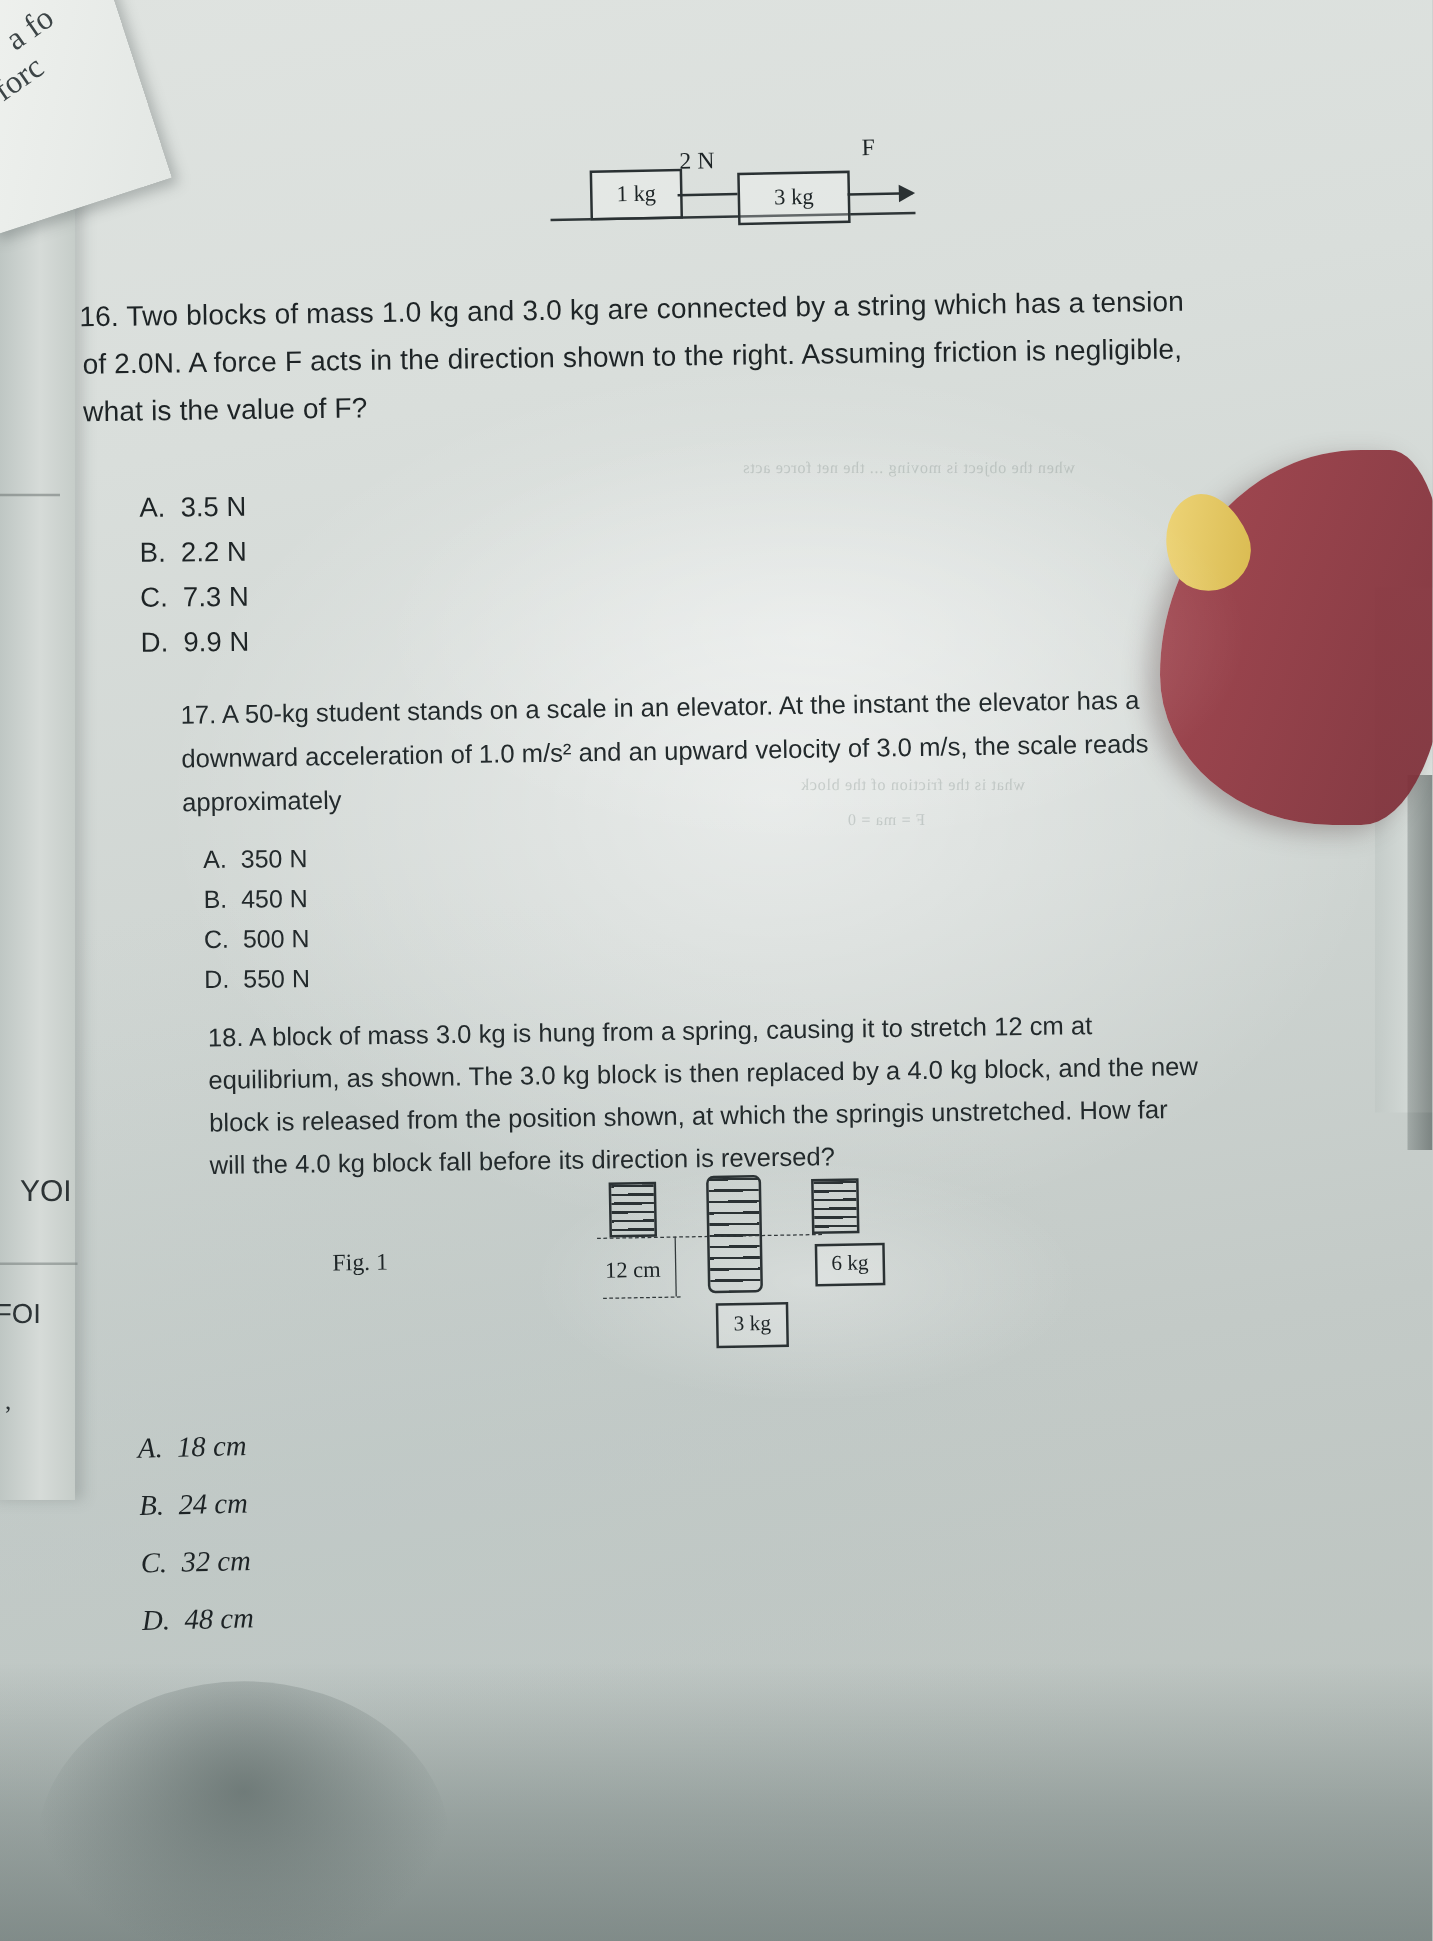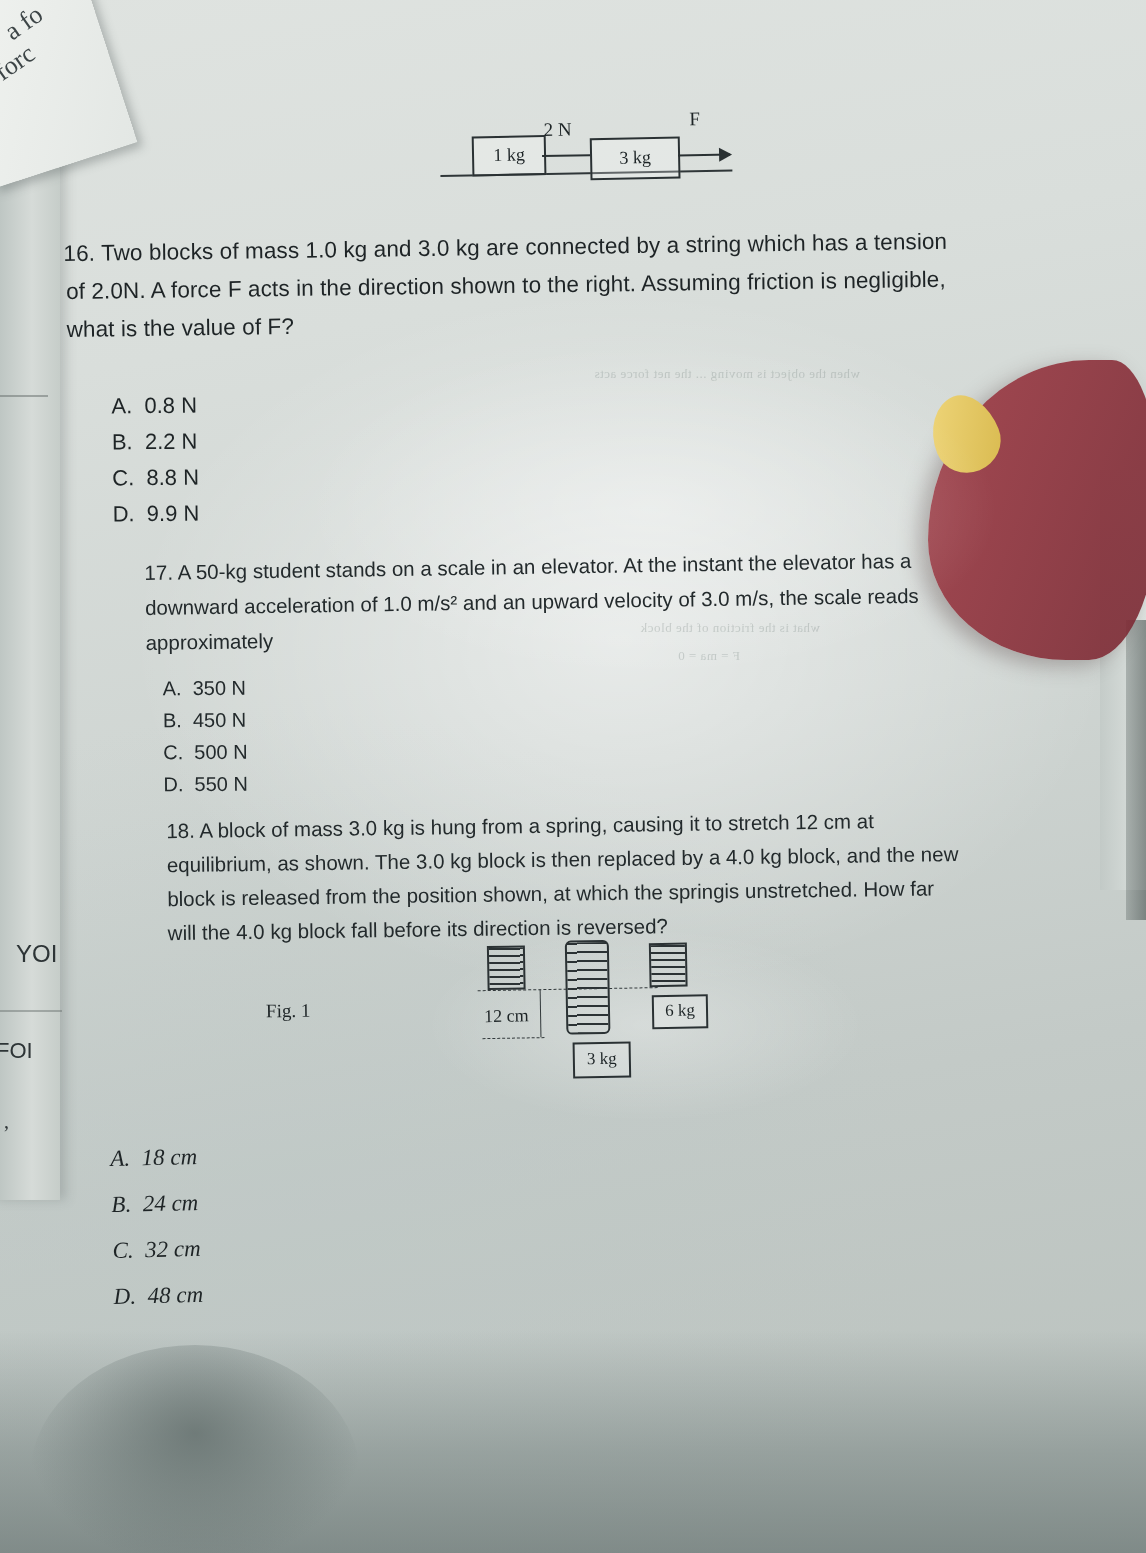--- a/index.html
+++ b/index.html
@@ -294,23 +294,23 @@
     <div id="arrowF"></div>
   </div>
 
   <div class="q-block q16">
     <div>16. Two blocks of mass 1.0 kg and 3.0 kg are connected by a string which has a tension</div>
     <div class="line2">of 2.0N. A force F acts in the direction shown to the right. Assuming friction is negligible,</div>
     <div class="line2">what is the value of F?</div>
   </div>
 
   <div class="opts16">
-    <div>A.  0.8 N</div>
+    <div>A.  3.5 N</div>
     <div>B.  2.2 N</div>
-    <div>C.  8.8 N</div>
+    <div>C.  7.3 N</div>
     <div>D.  9.9 N</div>
   </div>
 
   <div class="q-block q17">
     <div>17. A 50-kg student stands on a scale in an elevator. At the instant the elevator has a</div>
     <div>downward acceleration of 1.0 m/s² and an upward velocity of 3.0 m/s, the scale reads</div>
     <div>approximately</div>
   </div>
 
   <div class="opts17">

